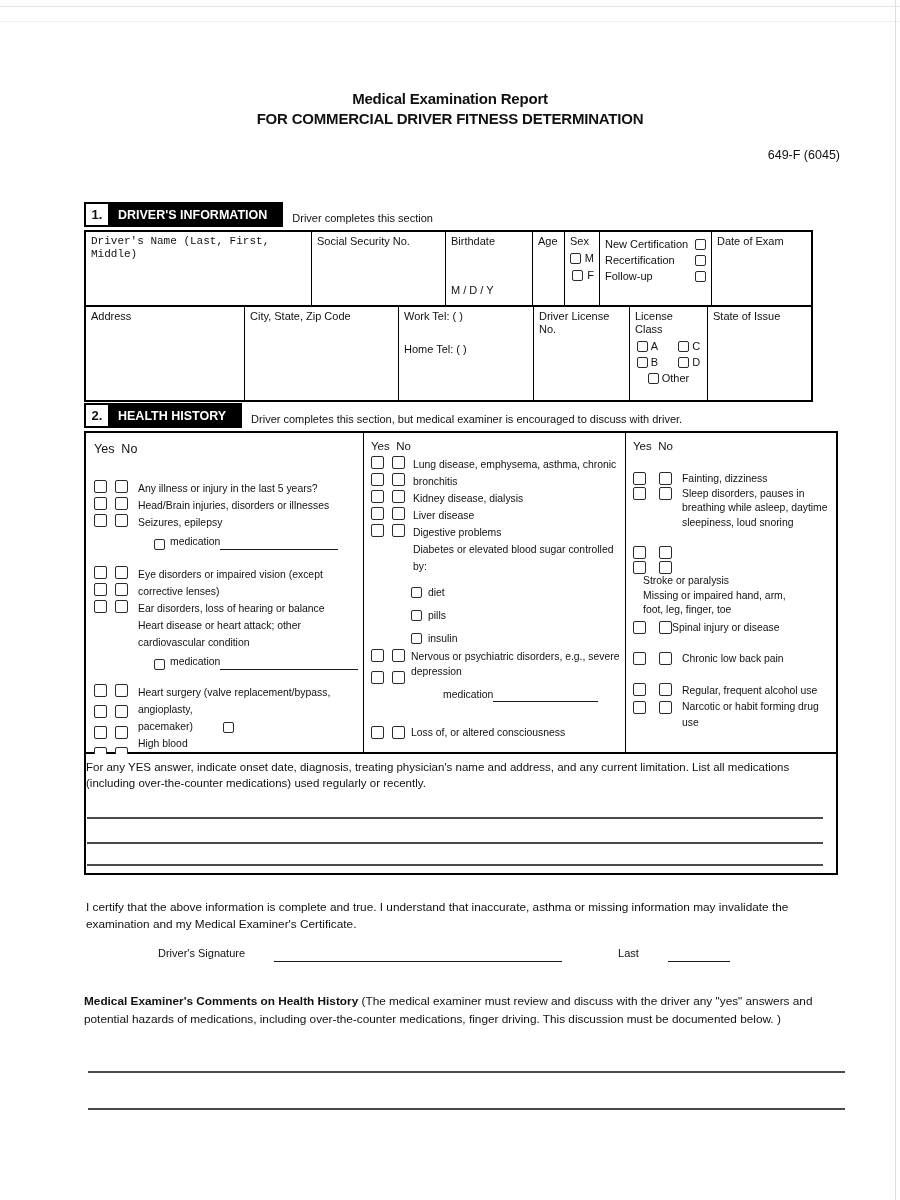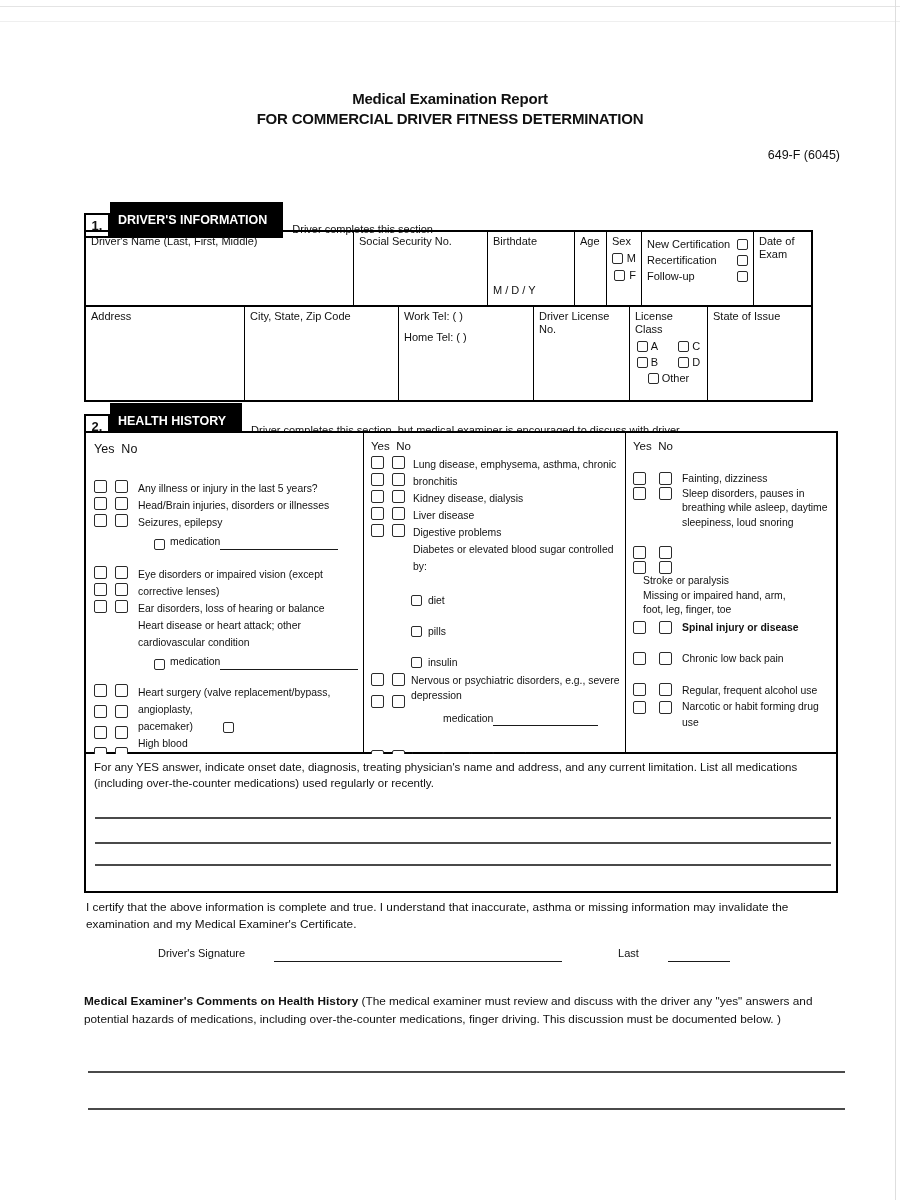--- a/index.html
+++ b/index.html
@@ -9,59 +9,59 @@
   .artifact-top1{position:absolute;top:6px;left:0;width:900px;border-top:1.5px solid #e4e4e4;}
   .artifact-top2{position:absolute;top:21px;left:0;width:900px;border-top:1px solid #efefef;}
   .artifact-right{position:absolute;top:0;right:4px;height:1200px;border-right:1.5px solid #dedede;}
   
   .title1{position:absolute;top:90px;left:0;width:900px;text-align:center;font-size:15px;font-weight:bold;letter-spacing:-0.2px;}
   .title2{position:absolute;top:110px;left:0;width:900px;text-align:center;font-size:15px;font-weight:bold;letter-spacing:-0.2px;}
   .formno{position:absolute;top:148px;right:60px;font-size:12.5px;}
   
   .sechead{position:absolute;left:84px;display:flex;align-items:flex-end;}
   .sec-num{display:inline-flex;align-items:center;justify-content:center;width:26px;height:25px;border:2px solid #000;background:#fff;font-weight:bold;font-size:13px;}
-  .sec-bar{display:inline-flex;align-items:center;height:36px;background:#000;color:#fff;font-weight:bold;font-size:12.5px;padding:0 16px 0 8px;}
+  .sec-bar{display:inline-flex;align-items:center;height:25px;background:#000;color:#fff;font-weight:bold;font-size:12.5px;padding:0 16px 0 8px;}
   .sec-note{font-size:11px;margin-left:9px;padding-bottom:3px;white-space:nowrap;}
   
   .t1{position:absolute;top:230px;left:84px;width:729px;border:2px solid #000;}
   .trow{display:flex;}
   .trow1{height:75px;border-bottom:2.5px solid #000;}
   .trow2{height:93px;}
   .cell{border-right:1.5px solid #000;padding:3px 5px;font-size:11px;line-height:13px;}
   .cell:last-child{border-right:none;}
   .cb{display:inline-block;width:13px;height:13px;border:1.7px solid #2b2b2b;border-radius:2px;background:#fff;flex:0 0 auto;}
   .cbs{display:inline-block;width:11px;height:11px;border:1.5px solid #2b2b2b;border-radius:2px;background:#fff;flex:0 0 auto;}
   .sexrow{display:flex;align-items:center;gap:4px;justify-content:flex-end;margin-top:4px;}
   .certrow{display:flex;align-items:center;justify-content:space-between;margin-top:3px;}
   .bd-cell{display:flex;flex-direction:column;justify-content:space-between;padding-bottom:8px;}
-  .tel2{margin-top:8px;}
+  .tel2{margin-top:20px;}
   .lc-grid{display:flex;flex-direction:column;align-items:center;margin-top:4px;gap:3px;}
   .lc-row{display:flex;gap:20px;}
   .lc-item{display:flex;align-items:center;gap:3px;}
   
   .hh{position:absolute;top:431px;left:84px;width:754px;height:323px;border:2px solid #000;display:flex;background:#fff;}
   .hc{font-size:10.4px;}
   .hc1{width:278px;border-right:1.5px solid #000;padding:9px 6px 0 8px;}
   .hc2{width:263px;border-right:1.5px solid #000;padding:7px 4px 0 7px;}
   .hc3{flex:1;padding:7px 4px 0 7px;}
   .yn{font-size:12.5px;}
   .yn2{font-size:11.5px;}
   .grp{display:flex;align-items:flex-start;}
   .pairs{display:flex;flex-direction:column;gap:4px;flex:0 0 auto;}
   .pairs.tight{gap:2px;}
   .pair{display:flex;gap:8px;}
   .pair.wide{gap:13px;}
   .lbls{margin-left:10px;line-height:17px;}
   .lbls3{margin-left:10px;line-height:14.5px;}
   .medline{display:flex;align-items:flex-end;margin-top:2px;font-size:10.4px;}
   .ul{display:inline-block;border-bottom:1.5px solid #1a1a1a;height:9px;}
-  .subline{display:flex;align-items:center;gap:6px;margin-top:20px;margin-left:40px;}
+  .subline{display:flex;align-items:center;gap:6px;margin-top:12px;margin-left:40px;}
   .hrowline{display:flex;align-items:center;}
   
-  .yesbox{position:absolute;top:754px;left:84px;width:754px;height:139px;border:2px solid #000;border-top:none;padding:6px 8px 0 8px;font-size:11.5px;line-height:15.5px;background:#fff;}
+  .yesbox{position:absolute;top:754px;left:84px;width:754px;height:121px;border:2px solid #000;border-top:none;padding:6px 8px 0 0;font-size:11.5px;line-height:15.5px;background:#fff;}
   .wline{border-top:2px solid #4a4a4a;width:736px;margin-left:1px;}
   .wl1{margin-top:26px;}
   .wl2{margin-top:23px;}
   .wl3{margin-top:20px;}
   
   .cert{position:absolute;top:899px;left:86px;width:742px;font-size:11.8px;line-height:16.5px;}
   .sigrow{display:flex;align-items:flex-end;margin-top:13px;margin-left:72px;font-size:11px;gap:29px;}
   
   .exam{position:absolute;top:993px;left:84px;width:768px;font-size:11.8px;line-height:17.5px;}
   .bline{position:absolute;left:88px;width:757px;border-top:2px solid #4a4a4a;}
@@ -81,21 +81,21 @@
   <div class="formno">649-F (6045)</div>
 
   <div class="sechead" style="top:202px;">
     <span class="sec-num">1.</span>
     <span class="sec-bar">DRIVER'S INFORMATION</span>
     <span class="sec-note">Driver completes this section</span>
   </div>
 
   <div class="t1">
     <div class="trow trow1">
-      <div class="cell" style="width:268px;"><span>Driver's Name (Last, First, Middle)</span></div>
+      <div class="cell" style="width:226px;font-family:Liberation Mono, monospace;"><span>Driver's Name (Last, First, Middle)</span></div>
       <div class="cell" style="width:134px;"><span>Social Security No.</span></div>
       <div class="cell bd-cell" style="width:87px;">
         <span>Birthdate</span>
         <span>M / D / Y</span>
       </div>
       <div class="cell" style="width:32px;"><span>Age</span></div>
       <div class="cell" style="width:35px;">
         <span>Sex</span>
         <div class="sexrow">
             <span class="cbs"></span>
@@ -376,21 +376,21 @@
           <div>Stroke or paralysis</div>
           <div>Missing or impaired hand, arm, foot, leg, finger, toe</div>
         </div>
       </div>
 
       <div class="grp hrowline" style="margin-top:3px;">
         <div class="pair wide">
             <span class="cb"></span>
             <span class="cb"></span>
           </div>
-        <span style="margin-left:10px;font-weight:bold;">Spinal injury or disease</span>
+        <span style="margin-left:0;">Spinal injury or disease</span>
       </div>
 
       <div class="grp hrowline" style="margin-top:18px;">
         <div class="pair wide">
             <span class="cb"></span>
             <span class="cb"></span>
           </div>
         <span style="margin-left:10px;">Chronic low back pain</span>
       </div>
 

